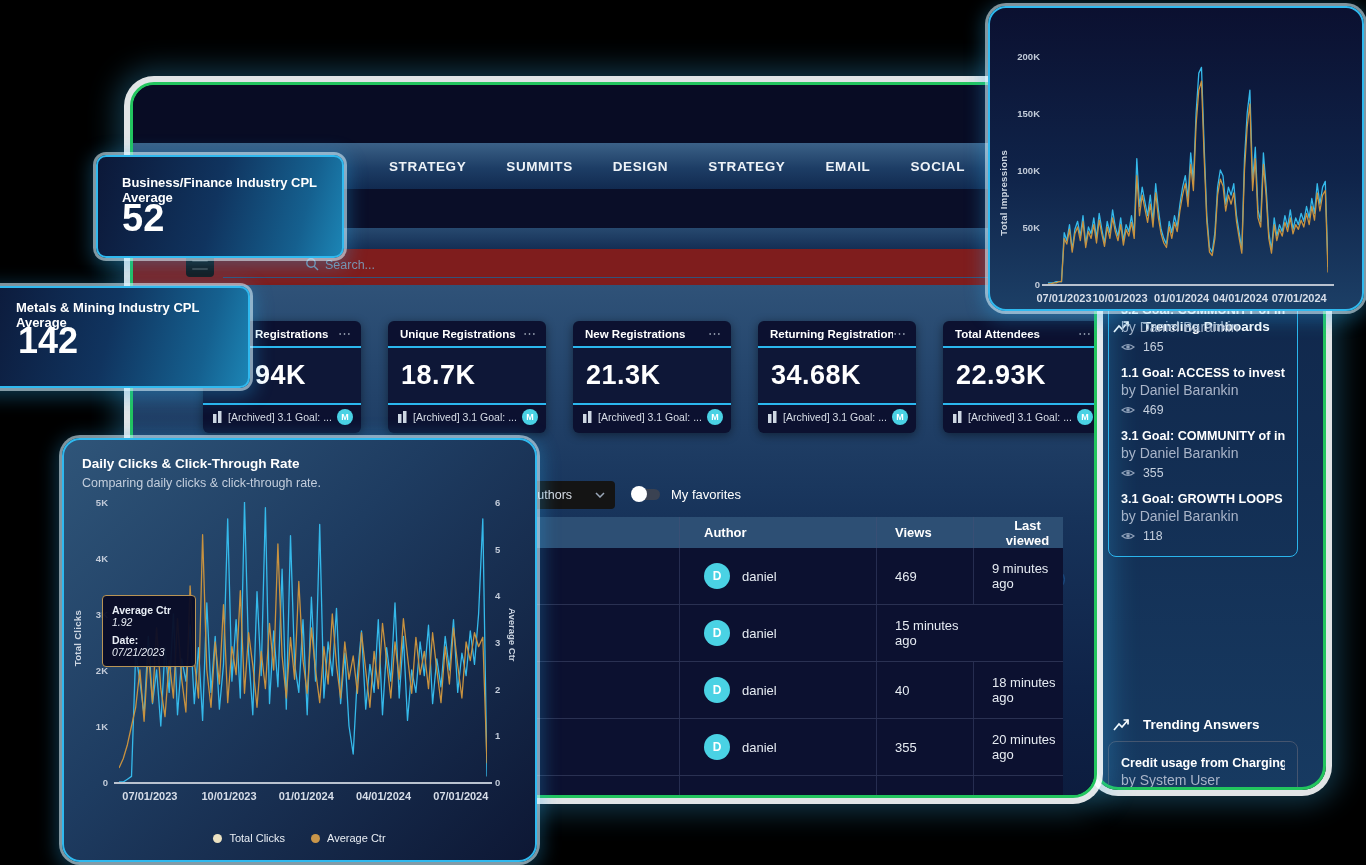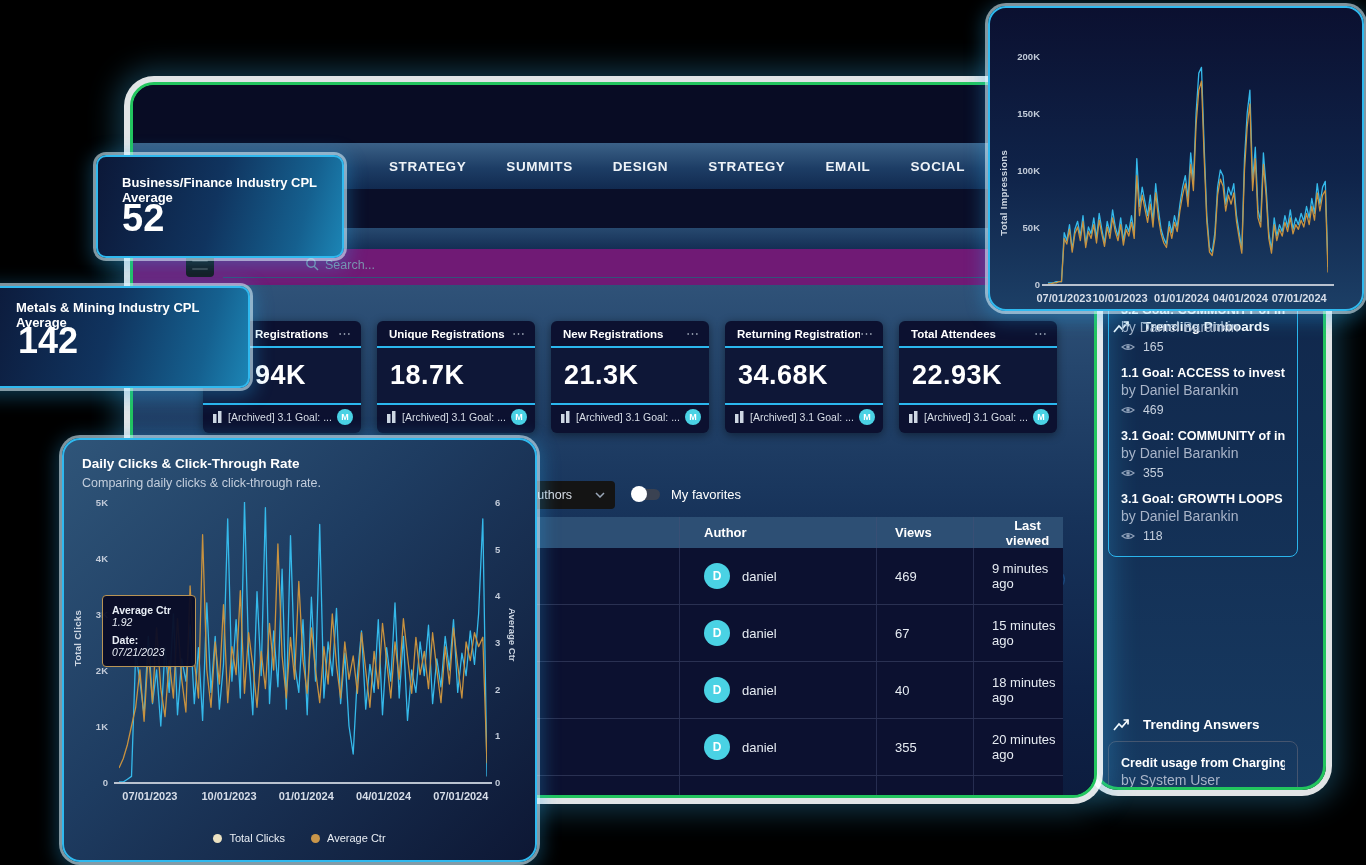--- a/index.html
+++ b/index.html
@@ -13,31 +13,31 @@
     box-shadow:0 0 0 3px rgba(230,248,255,0.55),0 4px 18px 6px rgba(40,170,235,0.30);}
 
   
   #mainwin{left:130px;top:82px;width:967px;height:716px;background:#0a0e26;z-index:20;}
   #topband{position:absolute;left:0;top:0;width:100%;height:58px;background:#080c24;}
   #navbar{position:absolute;left:0;top:58px;width:100%;height:46px;display:flex;align-items:center;
     padding-left:236px;background:linear-gradient(180deg,#3b6187 0%,#1d3d65 55%,#112a50 100%);}
   .nav-item{color:#eef3f8;font-weight:700;font-size:13.5px;letter-spacing:.6px;padding:0 20px;white-space:nowrap;cursor:pointer;}
   #darkband{position:absolute;left:0;top:104px;width:100%;height:39px;background:#0a0e28;}
   #toolstrip{position:absolute;left:0;top:143px;width:100%;height:21px;background:linear-gradient(180deg,#27496f,#142e54);}
-  #searchrow{position:absolute;left:0;top:164px;width:100%;height:36px;background:#701a75;}
+  #searchrow{position:absolute;left:0;top:164px;width:100%;height:36px;background:#7f1d1d;}
   #menu-btn{position:absolute;left:53px;top:5px;width:28px;height:23px;background:#131313;border-radius:4px;}
   #menu-btn div{margin:6px 6px 0 6px;height:2px;background:#3c3c3c;border-radius:1px;}
   #search-icon{position:absolute;left:172px;top:8px;}
   #search-text{position:absolute;left:192px;top:9px;font-size:12.5px;color:#7d93ad;}
   #search-line{position:absolute;left:90px;top:192px;width:860px;height:1px;background:#32527a;}
   #content{position:absolute;left:0;top:200px;width:100%;height:516px;
     background:linear-gradient(180deg,#2f5278 0%,#25466d 16%,#17335a 45%,#0f2348 78%,#0c1c3e 100%);}
 
   
-  #cards-row{position:absolute;left:70px;top:36px;display:flex;gap:16px;}
+  #cards-row{position:absolute;left:70px;top:36px;display:flex;gap:27px;}
   .mcard{width:158px;height:112px;border-radius:6px;background:#0c1130;box-shadow:0 2px 10px rgba(0,0,0,.45);cursor:pointer;}
   .mcard .mhead{height:27px;display:flex;align-items:center;justify-content:space-between;
     padding:0 10px 0 12px;border-bottom:2px solid #2bb7ee;}
   .mcard .mtitle{color:#fff;font-size:11.5px;font-weight:700;white-space:nowrap;overflow:hidden;}
   .mcard .mdots{color:#aeb8c6;font-size:13px;line-height:10px;cursor:pointer;}
   .mcard .mval{height:57px;display:flex;align-items:center;padding-left:13px;background:#0e1737;
     color:#fff;font-size:27px;font-weight:700;letter-spacing:.5px;border-bottom:2px solid #2bb7ee;}
   .mcard.pad-val .mval{padding-left:52px;}
   .mcard.pad-val .mtitle{padding-left:40px;}
   .mcard .mfoot{height:24px;display:flex;align-items:center;gap:6px;padding:0 8px 0 10px;color:#d7dde6;font-size:10.5px;}
@@ -323,21 +323,20 @@
             </div>
             <div class="tcell">469</div>
             <div class="tcell">9 minutes ago</div>
           </div>
           <div class="trow tbody-row">
             <div class="tcell"></div>
             <div class="tcell cell-author">
               <span class="avatar av-m">D</span>
               <span>daniel</span>
             </div>
-            <div class="tcell">67</div>
             <div class="tcell">15 minutes ago</div>
           </div>
           <div class="trow tbody-row">
             <div class="tcell"></div>
             <div class="tcell cell-author">
               <span class="avatar av-m">D</span>
               <span>daniel</span>
             </div>
             <div class="tcell">40</div>
             <div class="tcell">18 minutes ago</div>

